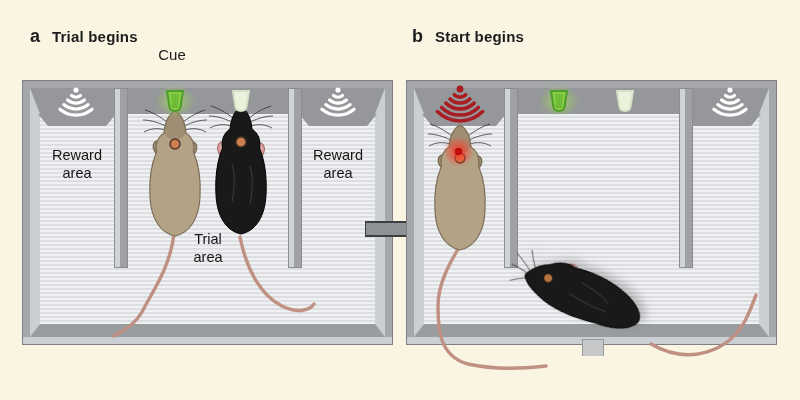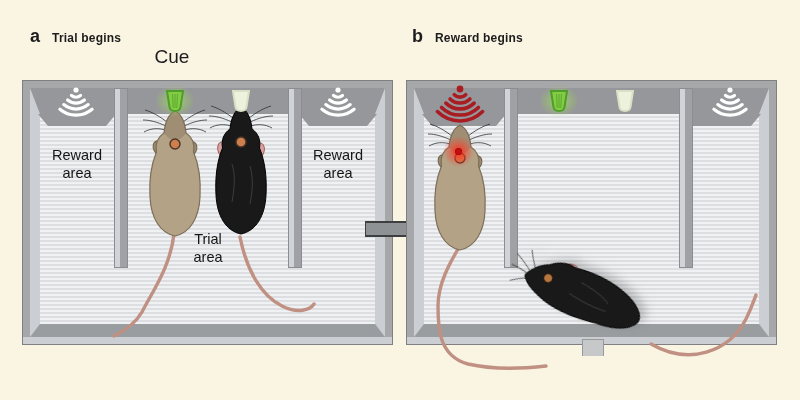--- a/index.html
+++ b/index.html
@@ -5,24 +5,24 @@
   html,body{margin:0;padding:0;}
   #fig{
     position:relative; width:800px; height:400px; overflow:hidden;
     background:var(--background,#FAF4E3);
     font-family:"Liberation Sans", sans-serif;
     color:#1c1c1c;
   }
   .panel-header{position:absolute; top:26px; display:flex; gap:12px; align-items:baseline;}
   .panel-a .panel-header{left:30px;} .panel-b .panel-header{left:412px;}
   .panel-label{font-weight:bold; font-size:18px;}
-  .panel-title{font-weight:bold; font-size:12px; letter-spacing:.2px;}
+  .panel-title{font-weight:bold; font-size:15px; letter-spacing:.2px;}
 
   .cue-block{position:absolute; left:144px; top:46px; width:56px; text-align:center;}
-  .cue-text{font-size:19px; display:block; margin-bottom:17px;}
+  .cue-text{font-size:15px; display:block; margin-bottom:17px;}
 
   
   .arena{
     position:absolute; top:80px; width:371px; height:265px; box-sizing:border-box;
     border:1.5px solid #7e8083; background:var(--wall-gray,#A5A7A9);
   }
   .arena-a{left:22px;} .arena-b{left:406px;}
   .bottom-lip{position:absolute; left:0; right:0; bottom:0; height:7px; background:var(--wall-light,#CBCFD3);}
   .arena-mid{
     position:absolute; inset:7px; box-sizing:border-box;
@@ -212,21 +212,21 @@
     </div>
   </section>
 
   <svg class="transition-arrow" width="74" height="40">
     <polygon class="transition-poly" points="0,13 46,13 46,1 70,20 46,39 46,27 0,27"></polygon>
   </svg>
 
   <section class="panel panel-b">
     <div class="panel-header">
       <span class="panel-label">b</span>
-      <span class="panel-title">Reward begins</span>
+      <span class="panel-title">Start begins</span>
     </div>
 
     <div class="arena arena-b">
       <div class="bottom-lip"></div>
       <div class="arena-mid">
         <div class="alcove-shade shade-left"></div>
         <div class="alcove-shade shade-right"></div>
         <div class="partition partition-1"></div>
         <div class="partition partition-2"></div>
         <div class="door-notch"></div>

